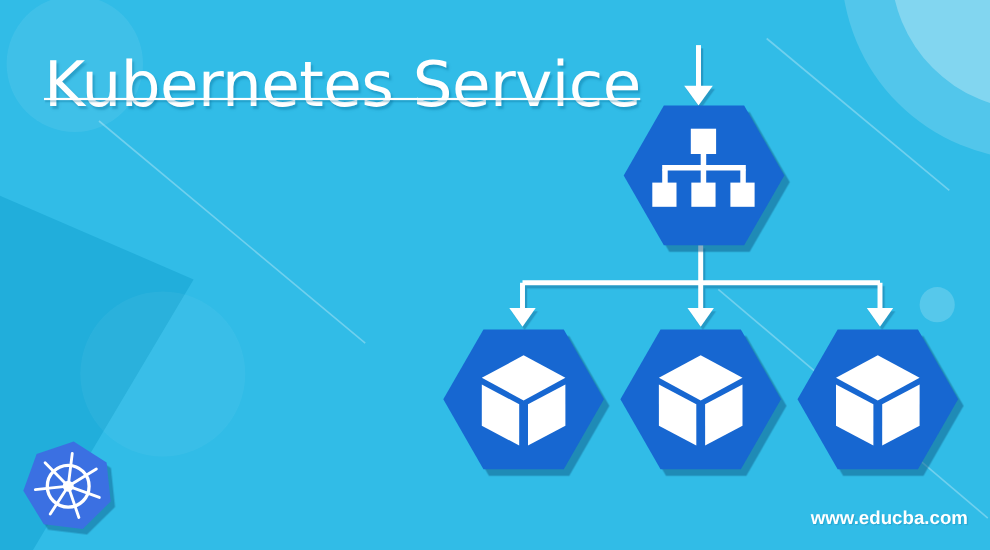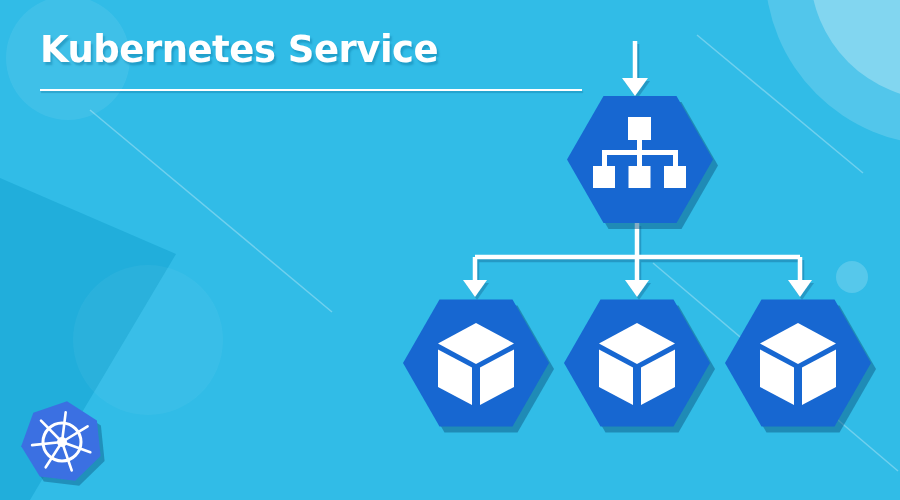--- a/index.html
+++ b/index.html
@@ -3,22 +3,22 @@
 <meta charset="utf-8">
 <style>
   html,body{margin:0;padding:0;background:#222;}
   .stage{
     position:relative;width:900px;height:500px;overflow:hidden;
     background:var(--bg,#31BCE7);
     font-family:"DejaVu Sans","Liberation Sans",sans-serif;
   }
   .stage svg{position:absolute;left:0;top:0;display:block;}
   .title{
-    position:absolute;left:40px;top:30px;margin:0;
-    font-size:37px;font-weight:bold;color:var(--text,#fff);
+    position:absolute;left:40px;top:46px;margin:0;
+    font-size:57px;font-weight:normal;color:var(--text,#fff);
     letter-spacing:-0.5px;line-height:1.1;
     text-shadow:2px 3px 2px rgba(0,104,146,0.35);
     white-space:nowrap;
   }
   .title-underline{
     position:absolute;left:40px;top:89px;width:542px;height:2px;
     background:var(--text,#fff);
     box-shadow:1px 2px 1px rgba(0,104,146,0.3);
   }
   .watermark{
@@ -125,13 +125,14 @@
         <line x1="0" y1="0" x2="-16.3" y2="25.3"></line>
         <line x1="0" y1="0" x2="9.7" y2="28.4"></line>
         <line x1="0" y1="0" x2="28.3" y2="10.2"></line>
         <line x1="0" y1="0" x2="25.6" y2="-15.7"></line>
         <circle cx="0" cy="0" r="19" fill="none" stroke-width="3"></circle>
         <circle cx="0" cy="0" r="5" fill="#fff" stroke="none"></circle>
       </g>
     </g>
   </svg>
 
+  <div class="watermark">www.educba.com</div>
 </div>
 
 </body></html>

